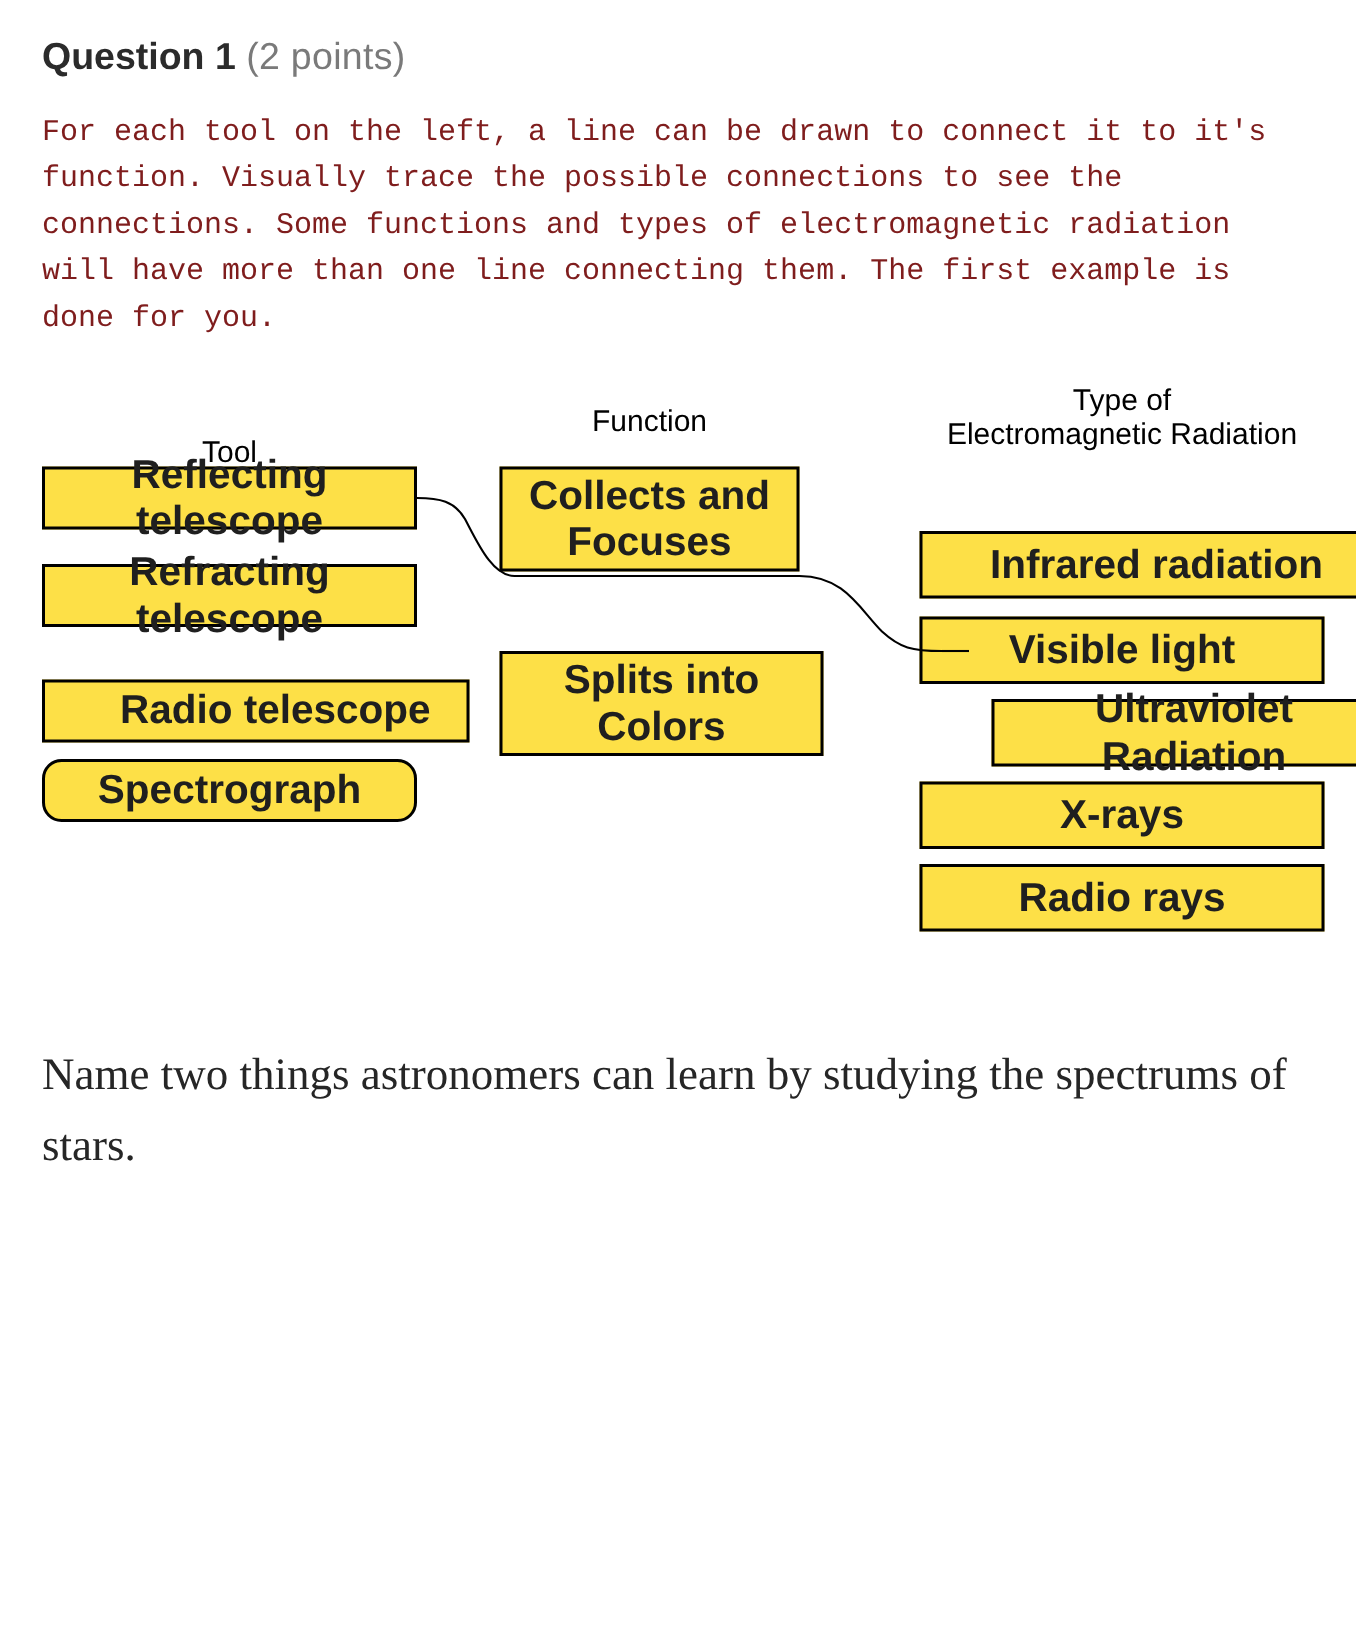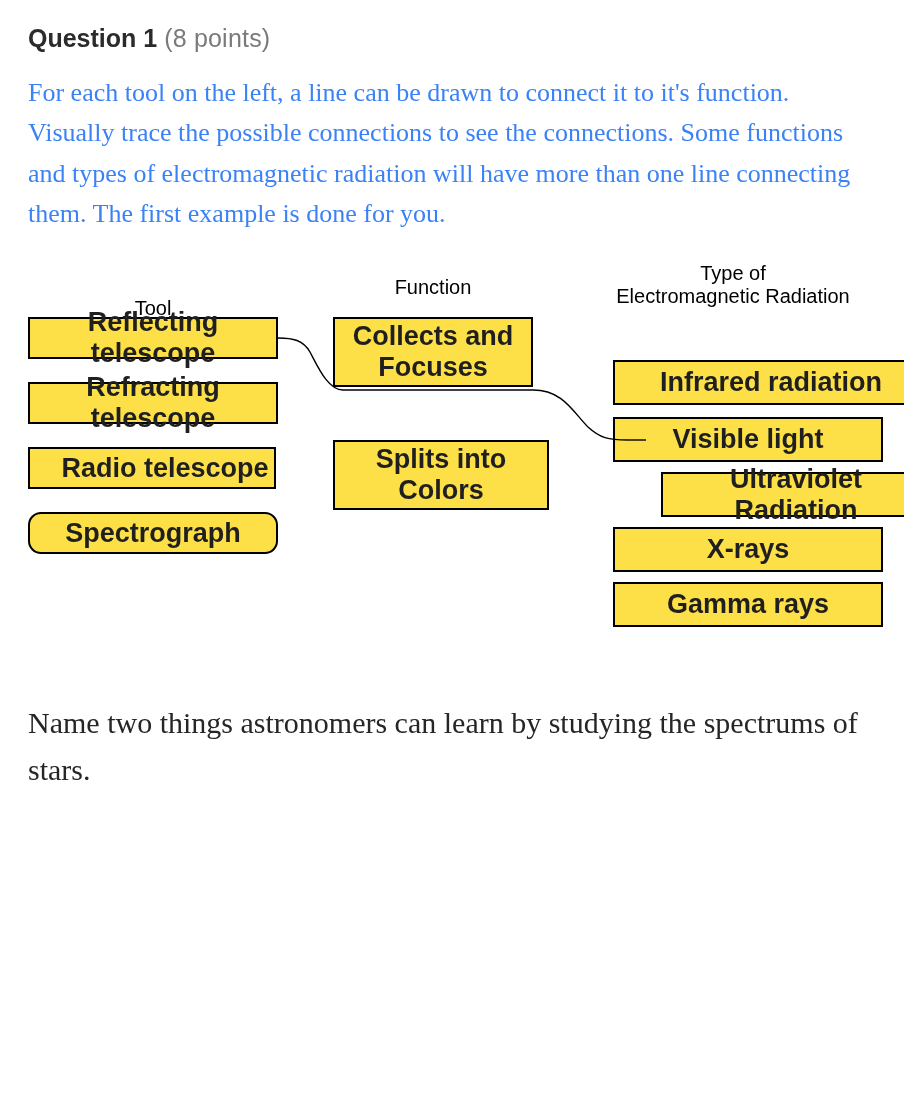--- a/index.html
+++ b/index.html
@@ -11,24 +11,24 @@
     color: #1f1f1f;
     width: 904px;
   }
   .q-header {
     font-size: 25px;
     margin-bottom: 20px;
   }
   .q-header .bold { font-weight: 700; color:#2b2b2b; }
   .q-header .points { color: #7a7a7a; letter-spacing:.2px;}
   .prompt {
-    font-family: Liberation Serif, serif;
-    font-size: 26px;
+    font-family: Liberation Mono, monospace;
+    font-size: 20px;
     line-height: 1.55;
-    color: #3b82f6;
+    color: #7f1d1d;
     margin-bottom: 28px;
   }
   .diagram {
     position: relative;
     width: 860px;
     height: 420px;
     margin: 0 auto 18px;
     font-family: "Arial Narrow", Arial, Helvetica, sans-serif;
   }
   .col-head {
@@ -68,47 +68,47 @@
     line-height: 1.55;
     color: #262626;
     margin-top: 12px;
   }
 </style>
 </head>
 <body>
 
 <div class="q-header">
   <span class="bold">Question 1</span>
-  <span class="points">(8 points)</span>
+  <span class="points">(2 points)</span>
 </div>
 
 <div class="prompt">For each tool on the left, a line can be drawn to connect it to it's function. Visually trace the possible connections to see the connections. Some functions and types of electromagnetic radiation will have more than one line connecting them. The first example is done for you.</div>
 
 <div class="diagram">
 
   <div class="col-head" style="left:0; top:14px; width:250px;margin-top:21px;">Tool</div>
   <div class="col-head" style="left:305px; top:14px; width:200px;">Function</div>
-  <div class="col-head" style="left:570px; top:0; width:270px; white-space:pre-line;">Type of
+  <div class="col-head" style="left:585px; top:0; width:270px; white-space:pre-line;">Type of
 Electromagnetic Radiation</div>
 
   <div class="box" style="left:0; top:55px; width:250px; height:42px;">Reflecting telescope</div>
   <div class="box" style="left:0; top:120px; width:250px; height:42px;">Refracting telescope</div>
-  <div class="box" style="left:0; top:185px; width:248px; height:42px;padding-left:30px;">Radio telescope</div>
+  <div class="box" style="left:0; top:197px; width:285px; height:42px;padding-left:30px;">Radio telescope</div>
   <div class="box" style="left:0; top:250px; width:250px; height:42px;border-radius:13px;">Spectrograph</div>
 
   <div class="box" style="left:305px; top:55px; width:200px; height:70px; white-space:pre-line;">Collects and
 Focuses</div>
   <div class="box" style="left:305px; top:178px; width:216px; height:70px; white-space:pre-line;">Splits into
 Colors</div>
 
   <div class="box" style="left:585px; top:98px;  width:316px; height:45px;">Infrared radiation</div>
   <div class="box" style="left:585px; top:155px; width:270px; height:45px;">Visible light</div>
   <div class="box" style="left:585px; top:210px; width:270px; height:45px;margin-left:48px;">Ultraviolet Radiation</div>
   <div class="box" style="left:585px; top:265px; width:270px; height:45px;">X-rays</div>
-  <div class="box" style="left:585px; top:320px; width:270px; height:45px;">Gamma rays</div>
+  <div class="box" style="left:585px; top:320px; width:270px; height:45px;">Radio rays</div>
 
   <svg class="connector">
     <path d="M 250 76
              C 265 76, 275 78, 282 90
              C 290 105, 300 128, 315 128
              L 505 128
              C 535 128, 545 150, 560 165
              C 572 176, 580 178, 600 178"></path>
     <path d="M 600 178 L 618 178"></path>
   </svg>

